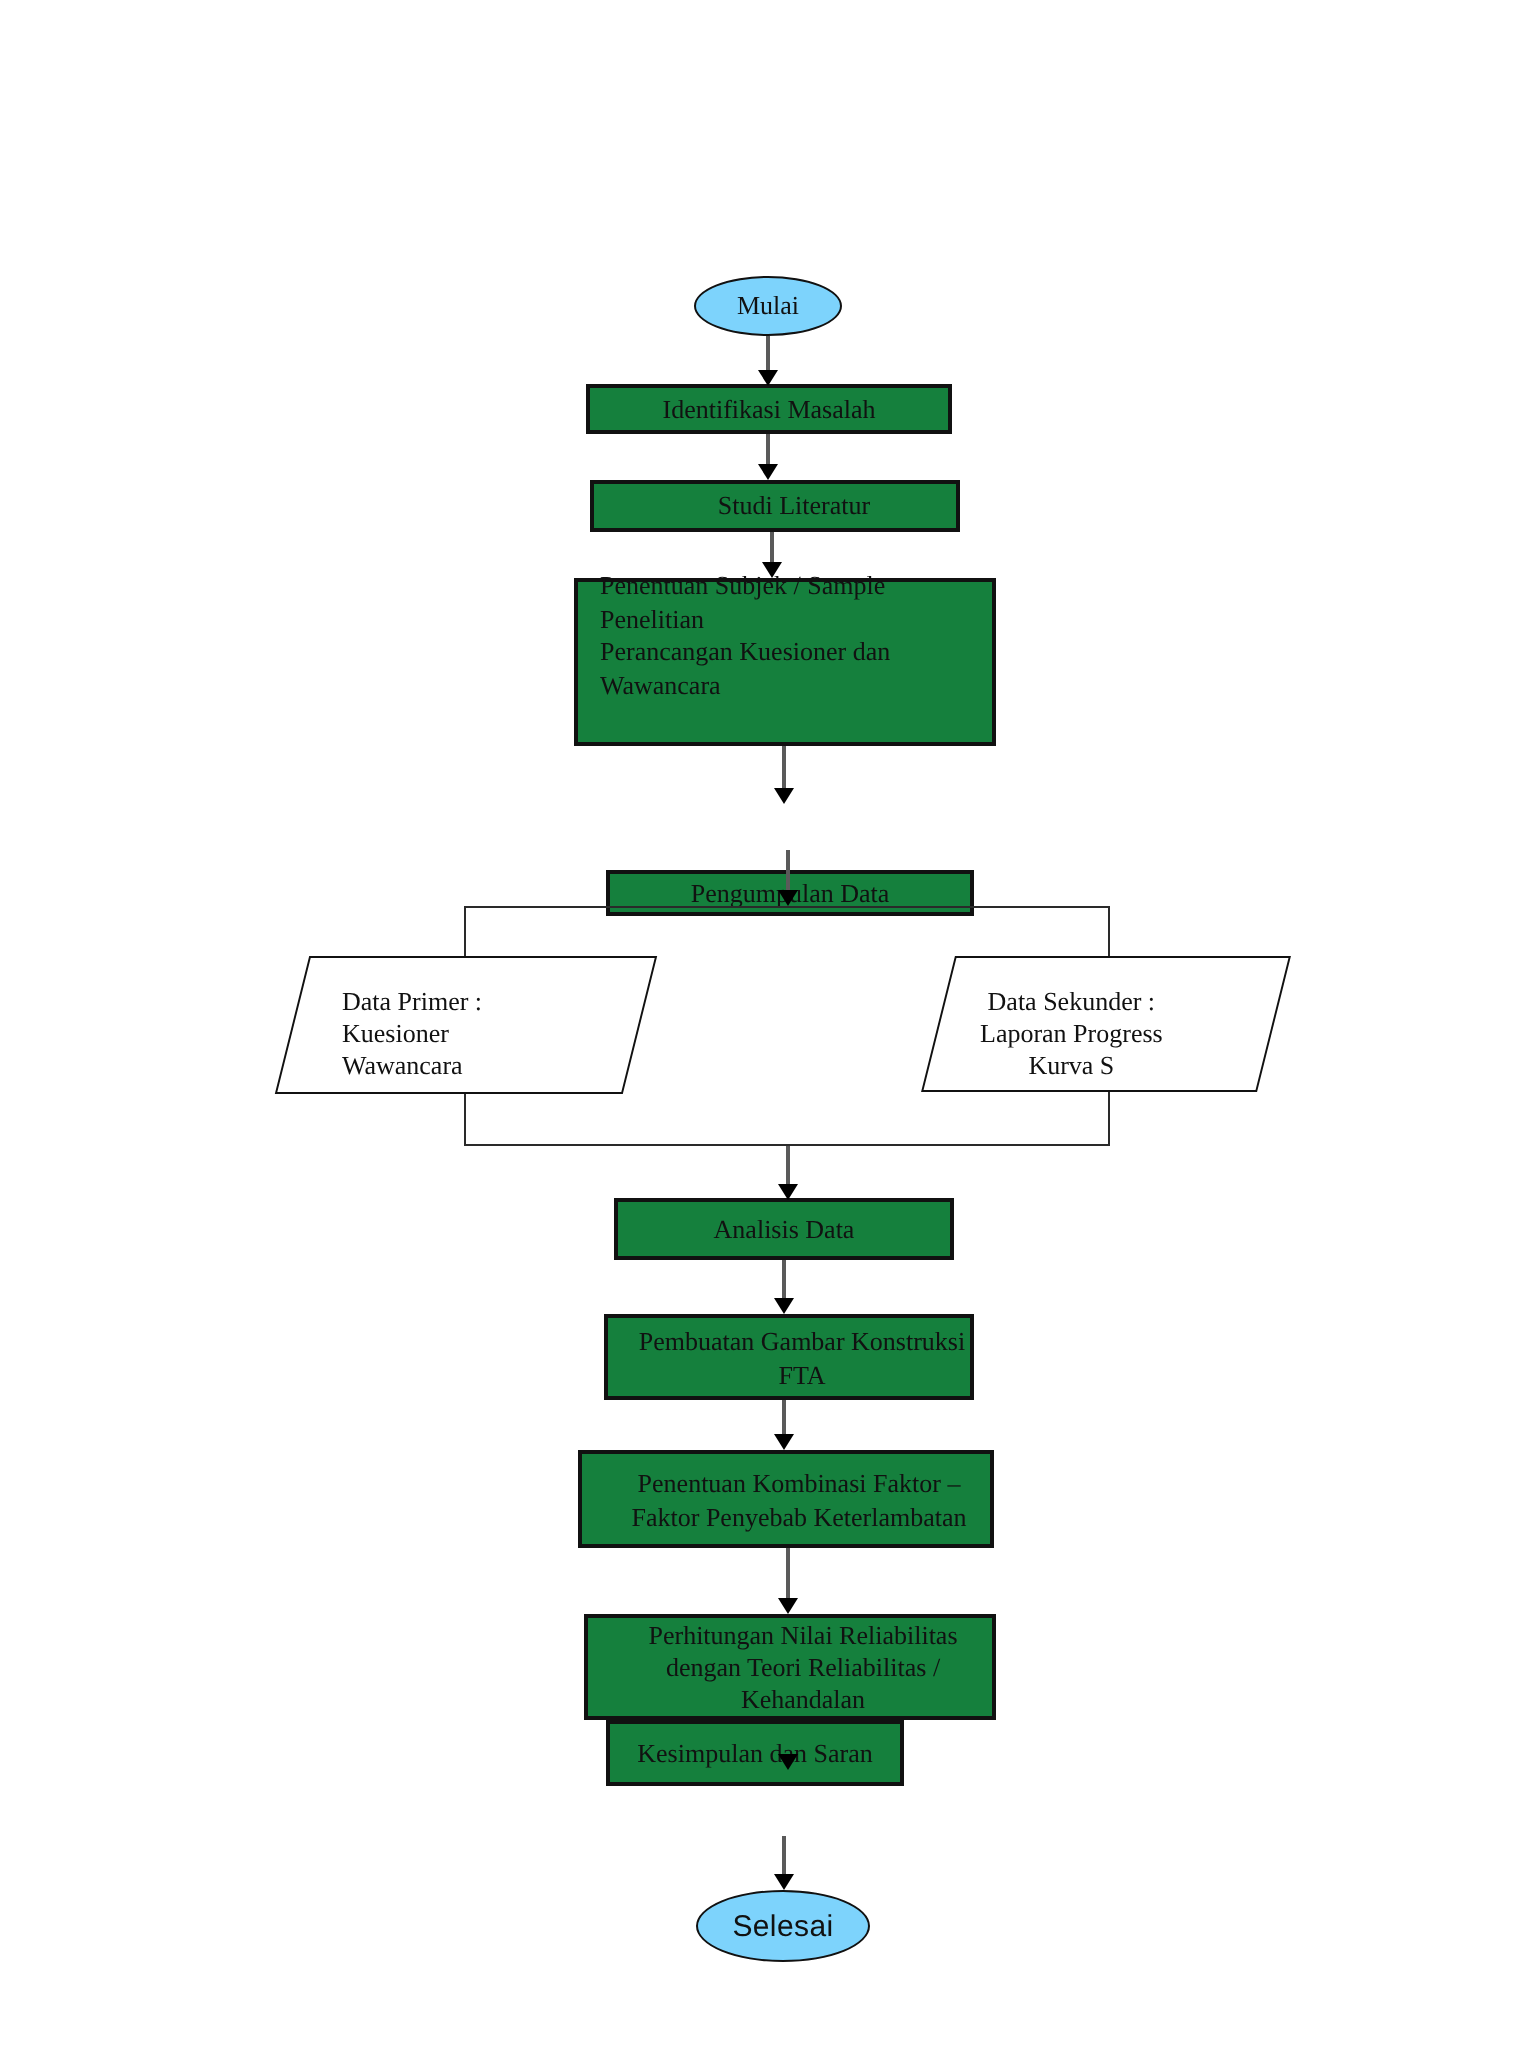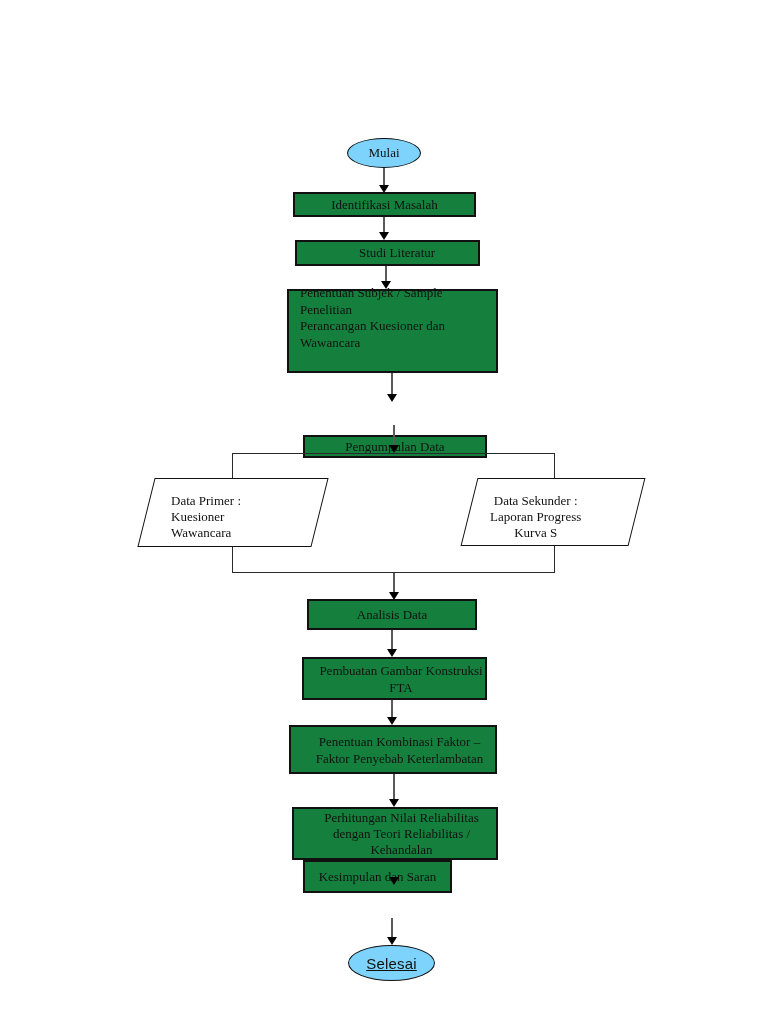--- a/index.html
+++ b/index.html
@@ -177,17 +177,17 @@
   <div class="vline" style="left:393px;top:860px;height:19px;"></div>
   <div class="ahead" style="left:389px;top:877px;"></div>
 
   <div class="rect" style="left:303px;top:860px;width:149px;height:33px;">
     <span>Kesimpulan dan Saran</span>
   </div>
 
   <div class="vline" style="left:391px;top:918px;height:21px;"></div>
   <div class="ahead" style="left:387px;top:937px;"></div>
 
-  <div class="oval" style="left:348px;top:945px;width:87px;height:36px;text-decoration:underline;">
+  <div class="oval" style="left:348px;top:945px;width:87px;height:36px;">
     <span class="end-label">Selesai</span>
   </div>
 
 </div>
 
 </body></html>

